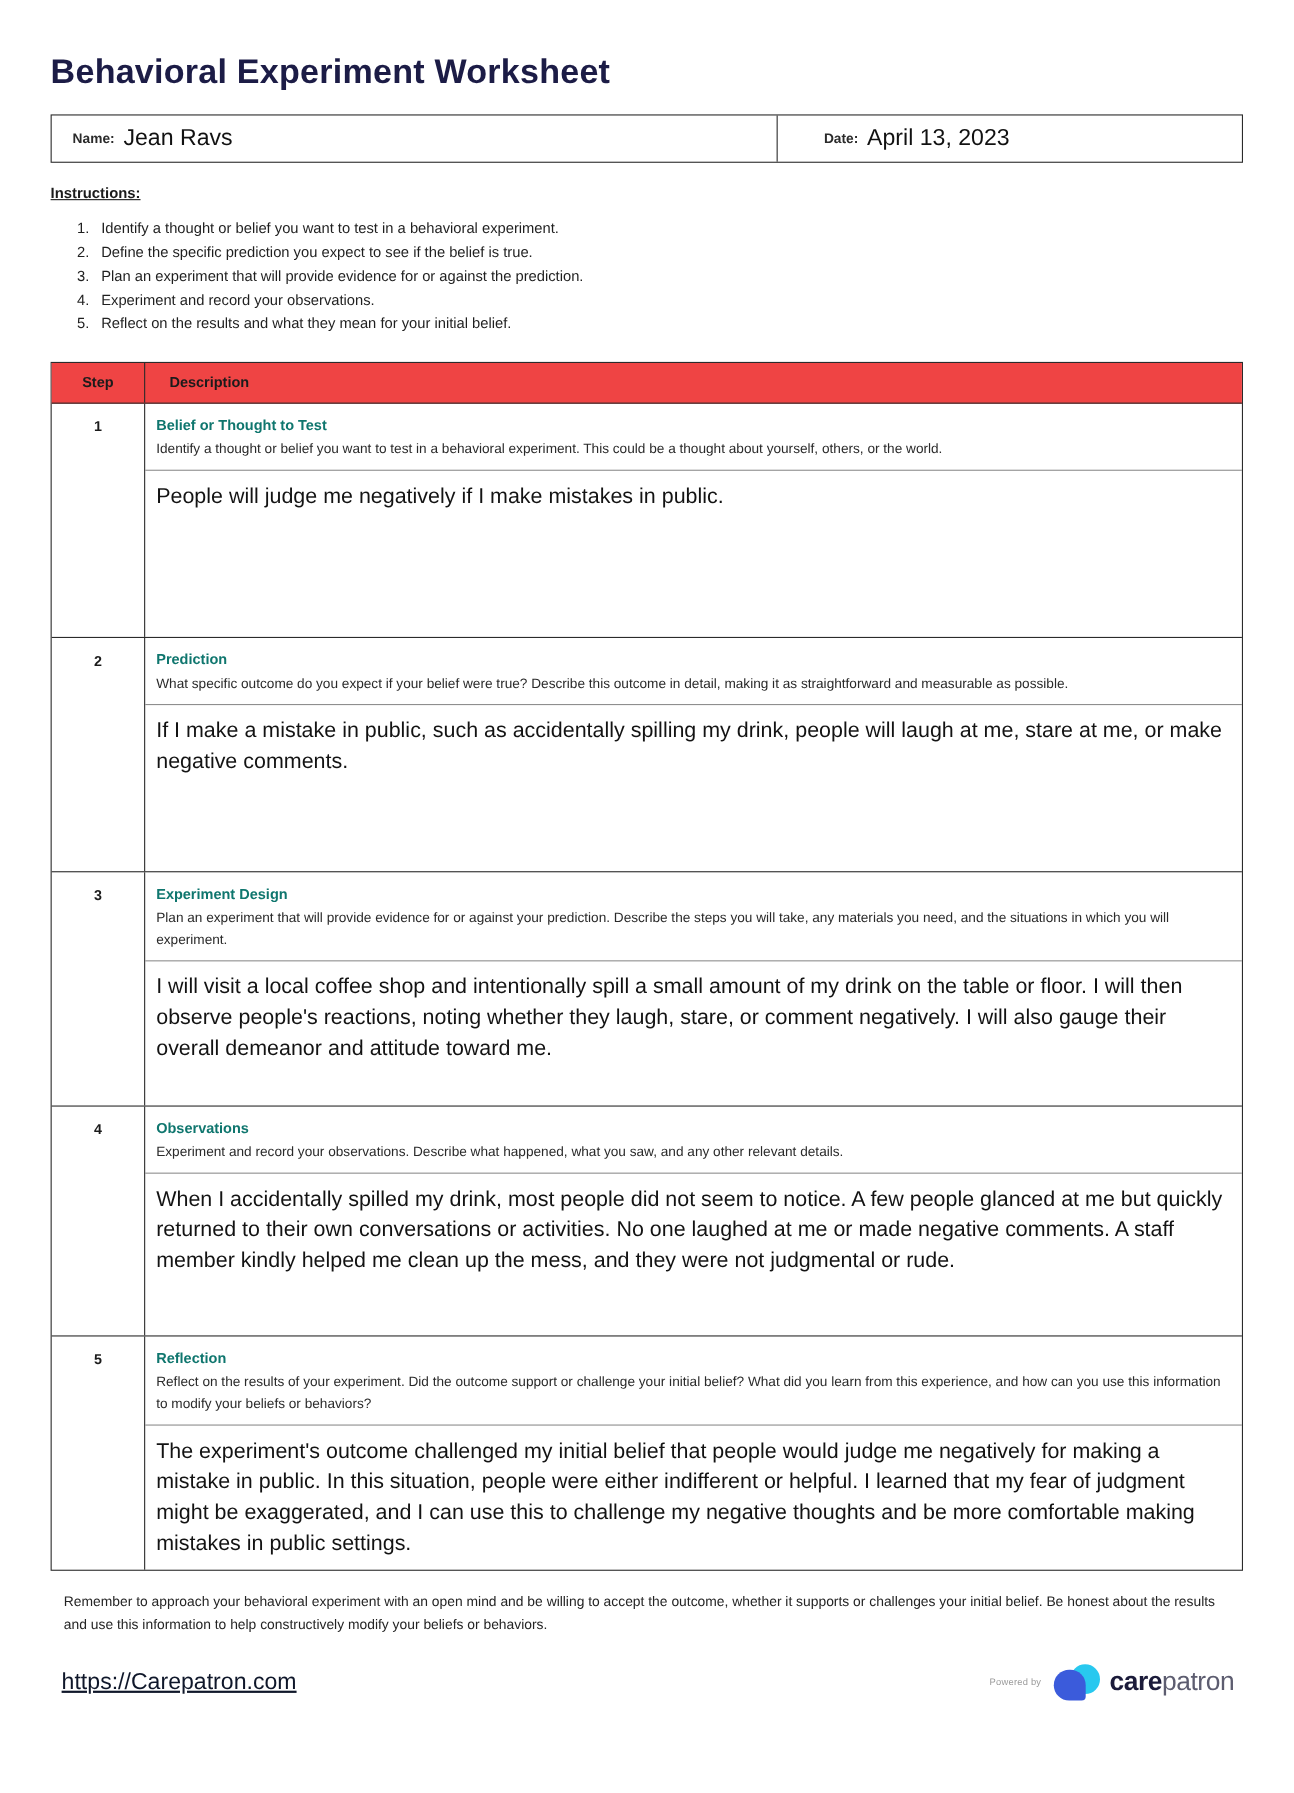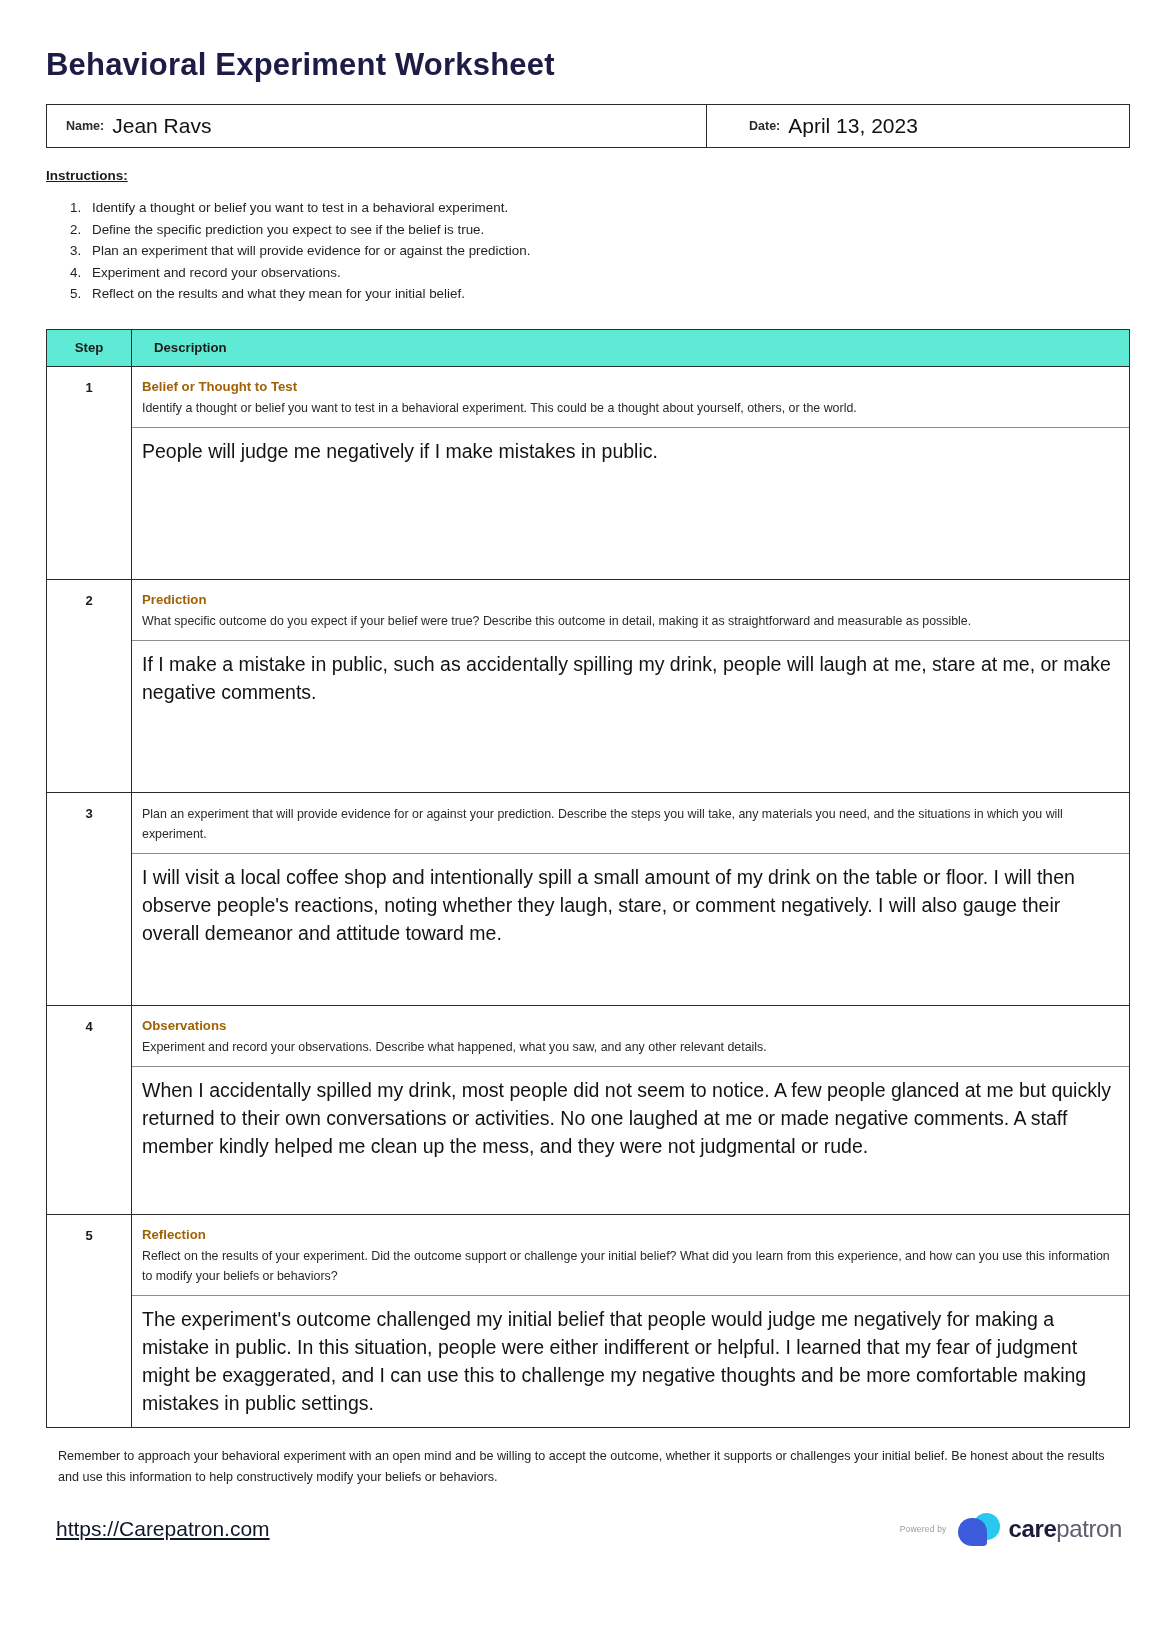--- a/index.html
+++ b/index.html
@@ -94,21 +94,21 @@
 
   
   .sheet {
     margin-top: 24px;
     border: 1.6px solid #2b2b2b;
     box-sizing: border-box;
     width: 1084px;
   }
   .sheet-header {
     display: flex;
-    background: #5eead4;
+    background: #ef4444;
     border-bottom: 1.6px solid #2b2b2b;
     height: 36px;
   }
   .col-step {
     flex: 0 0 85px;
     box-sizing: border-box;
     border-right: 1.6px solid #2b2b2b;
     display: flex;
     align-items: center;
     justify-content: center;
@@ -145,21 +145,21 @@
     padding-top: 13px;
   }
 
   .prompt-block {
     padding: 11px 14px 9px 10px;
     border-bottom: 1.1px solid #8e8e8e;
   }
   .prompt-title {
     font-size: 13.2px;
     font-weight: bold;
-    color: #a16207;
+    color: #0f766e;
     line-height: 18px;
     margin-bottom: 2px;
   }
   .prompt-text {
     font-size: 12.4px;
     line-height: 20px;
     color: #2a2a2a;
   }
   .answer-block {
     padding: 9px 14px 10px 10px;
@@ -295,20 +295,21 @@
           <div class="prompt-text">What specific outcome do you expect if your belief were true? Describe this outcome in detail, making it as straightforward and measurable as possible.</div>
         </div>
         <div class="answer-block">If I make a mistake in public, such as accidentally spilling my drink, people will laugh at me, stare at me, or make negative comments.</div>
       </div>
     </div>
 
     <div class="srow row-h3">
       <div class="col-step">3</div>
       <div class="col-desc">
         <div class="prompt-block">
+          <div class="prompt-title">Experiment Design</div>
           <div class="prompt-text">Plan an experiment that will provide evidence for or against your prediction. Describe the steps you will take, any materials you need, and the situations in which you will experiment.</div>
         </div>
         <div class="answer-block">I will visit a local coffee shop and intentionally spill a small amount of my drink on the table or floor. I will then observe people's reactions, noting whether they laugh, stare, or comment negatively. I will also gauge their overall demeanor and attitude toward me.</div>
       </div>
     </div>
 
     <div class="srow row-h4">
       <div class="col-step">4</div>
       <div class="col-desc">
         <div class="prompt-block">

